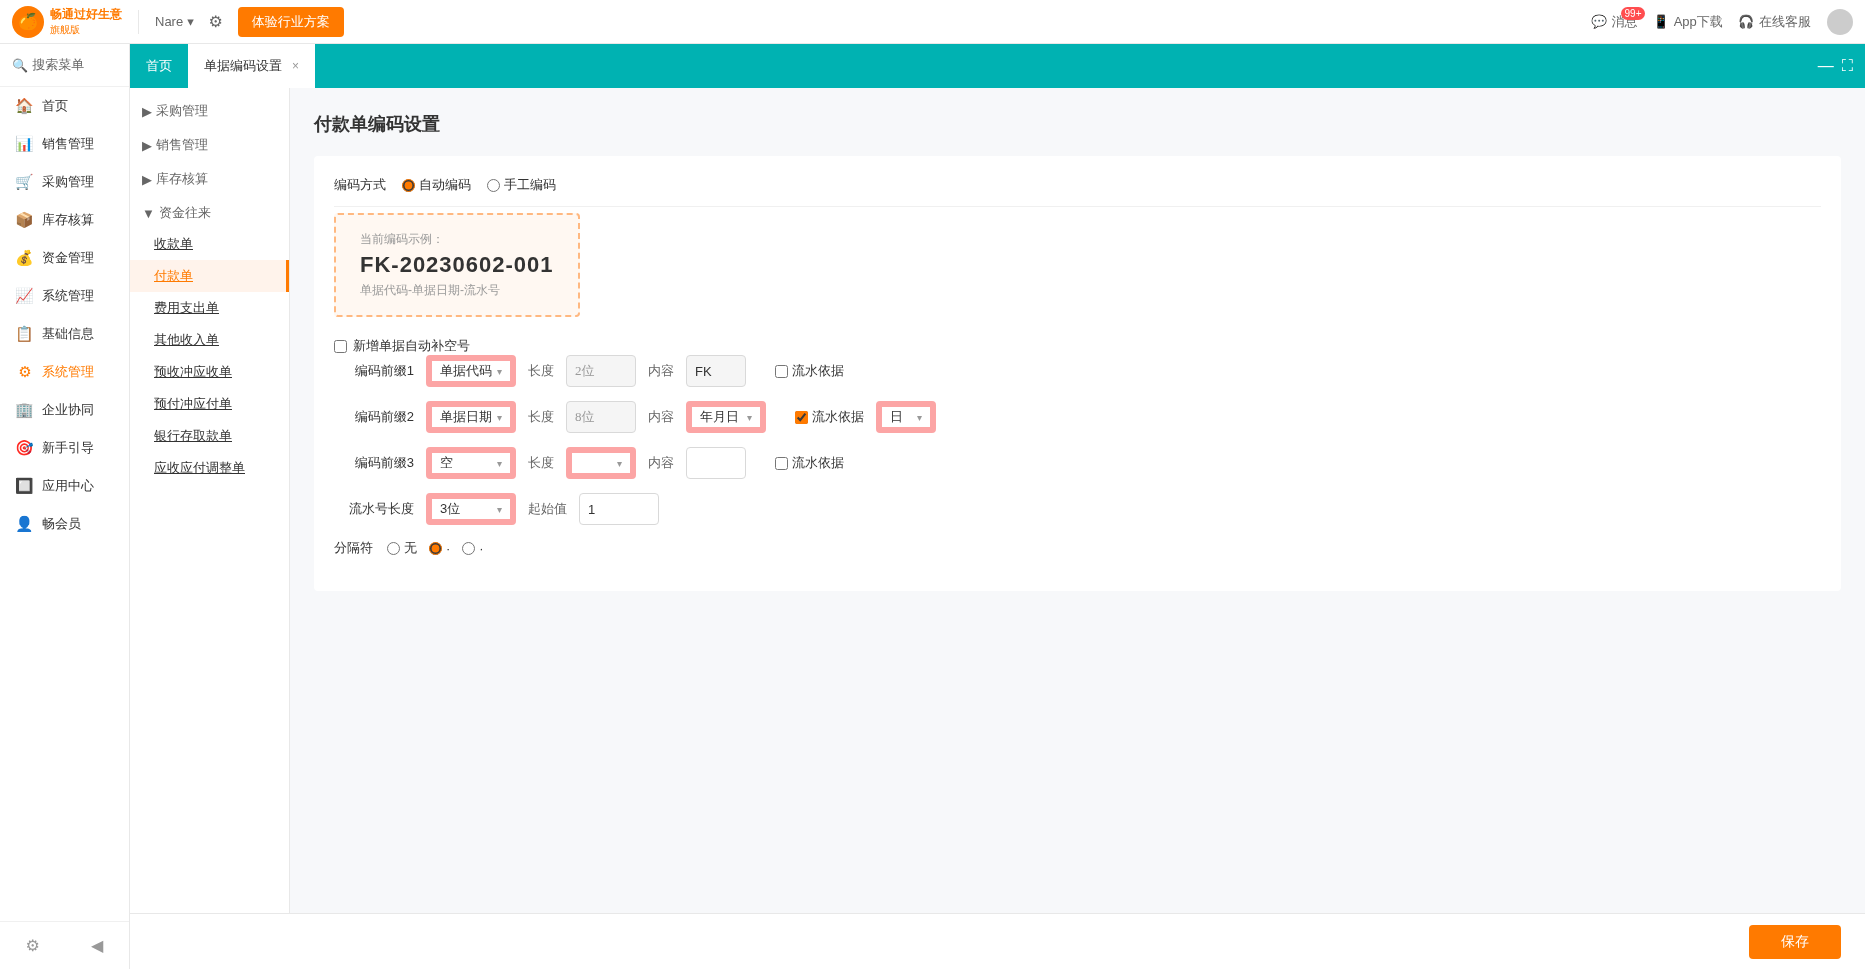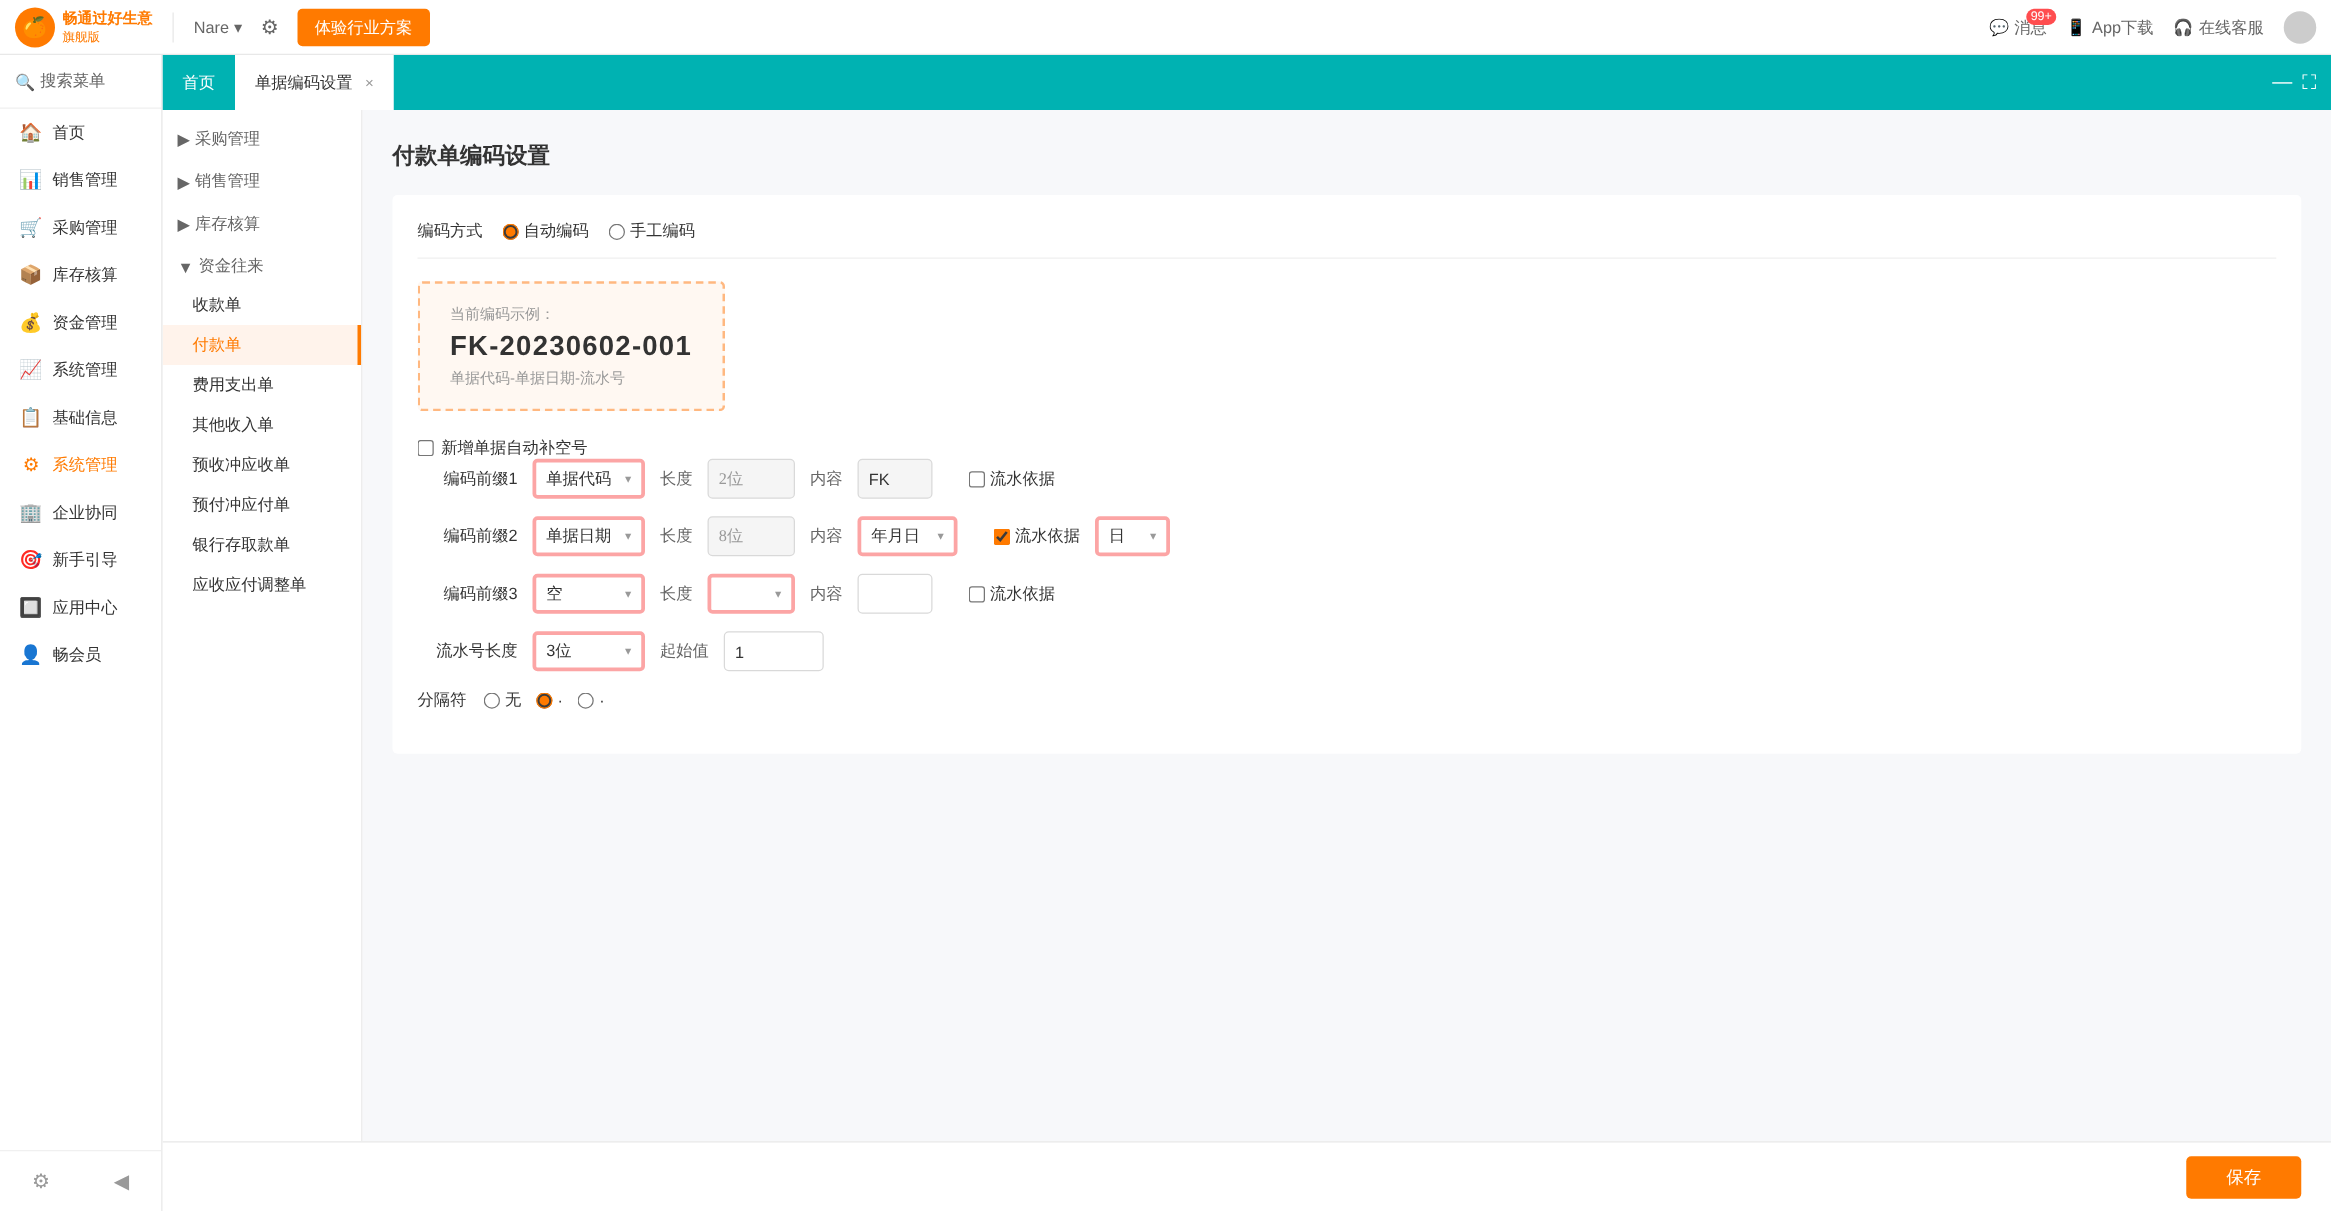--- a/index.html
+++ b/index.html
@@ -40,30 +40,30 @@
     .tab-bar-actions { margin-left: auto; display: flex; align-items: center; gap: 8px; padding-right: 12px; }
     .tab-action-btn { background: none; border: none; cursor: pointer; color: #fff; font-size: 16px; }
 
     
     .content-area { flex: 1; display: flex; overflow: hidden; }
 
     
     .sub-menu { width: 160px; background: #fff; border-right: 1px solid #e8e8e8; overflow-y: auto; flex-shrink: 0; padding: 8px 0; }
     .sub-menu-group { margin-bottom: 4px; }
     .sub-menu-group-title { padding: 6px 12px; color: #666; font-size: 13px; display: flex; align-items: center; gap: 4px; cursor: pointer; }
-    .sub-menu-item { padding: 7px 12px 7px 24px; color: #333; font-size: 13px; cursor: pointer; }
+    .sub-menu-item { padding: 7px 12px 7px 24px; color: #333; font-size: 13px; cursor: pointer; text-decoration: underline; }
     .sub-menu-item.active { color: #ff7a00; background: #fff3eb; border-right: 3px solid #ff7a00; }
 
     
     .main-panel { flex: 1; overflow-y: auto; padding: 24px; background: #f7f8fa; }
     .page-title { font-size: 18px; font-weight: bold; color: #333; margin-bottom: 20px; }
 
     
     .setting-card { background: #fff; border-radius: 4px; padding: 20px; }
-    .encode-method-row { display: flex; align-items: center; gap: 16px; margin-bottom: 18px; padding-bottom: 12px; border-bottom: 1px solid #f0f0f0; }
+    .encode-method-row { display: flex; align-items: center; gap: 16px; margin-bottom: 6px; padding-bottom: 12px; border-bottom: 1px solid #f0f0f0; }
     .encode-method-label { font-size: 13px; color: #333; }
     .radio-group { display: flex; align-items: center; gap: 16px; }
     .radio-item { display: flex; align-items: center; gap: 4px; cursor: pointer; font-size: 13px; }
     .radio-item input[type=radio] { accent-color: #ff7a00; }
 
     .info-text { font-size: 12px; color: #999; margin-bottom: 16px; line-height: 1.6; }
 
     
     .preview-box { border: 2px dashed #ffb880; background: #fff8f2; border-radius: 4px; padding: 16px 24px; display: inline-block; margin-bottom: 20px; }
     .preview-label { font-size: 12px; color: #999; margin-bottom: 4px; }
@@ -86,21 +86,21 @@
     .separator-label { font-size: 13px; color: #333; width: 50px; }
     .separator-options { display: flex; align-items: center; gap: 12px; }
     .separator-radio { display: flex; align-items: center; gap: 4px; font-size: 13px; cursor: pointer; }
     .separator-radio input[type=radio] { accent-color: #ff7a00; }
 
     
     .bottom-bar { height: 56px; background: #fff; border-top: 1px solid #e8e8e8; display: flex; align-items: center; justify-content: flex-end; padding: 0 24px; flex-shrink: 0; }
     .btn-save { background: #ff7a00; color: #fff; border: none; border-radius: 4px; padding: 8px 32px; font-size: 14px; cursor: pointer; }
 
     
-    .custom-select { position: relative; display: inline-flex; align-items: center; height: 32px; border: 3px solid #fca5a5; border-radius: 4px; padding: 4px 8px; font-size: 13px; background: #fff; cursor: pointer; min-width: 90px; gap: 4px; }
+    .custom-select { position: relative; display: inline-flex; align-items: center; height: 32px; border: 6px solid #fca5a5; border-radius: 4px; padding: 4px 8px; font-size: 13px; background: #fff; cursor: pointer; min-width: 90px; gap: 4px; }
     .custom-select .arrow { position: absolute; right: 8px; font-size: 10px; color: #999; }
     .length-input { height: 32px; border: 1px solid #d9d9d9; border-radius: 4px; padding: 0 8px; font-size: 13px; background: #f5f5f5; width: 70px; color: #999; font-family: Liberation Serif, serif; }
     .content-input { height: 32px; border: 1px solid #d9d9d9; border-radius: 4px; padding: 11px 8px; font-size: 13px; background: #f5f5f5; width: 60px; color: #333; }
   </style>
 </head>
 <body>
 
 <div class="topbar">
   <div class="topbar-left">
     <div class="logo-area">

